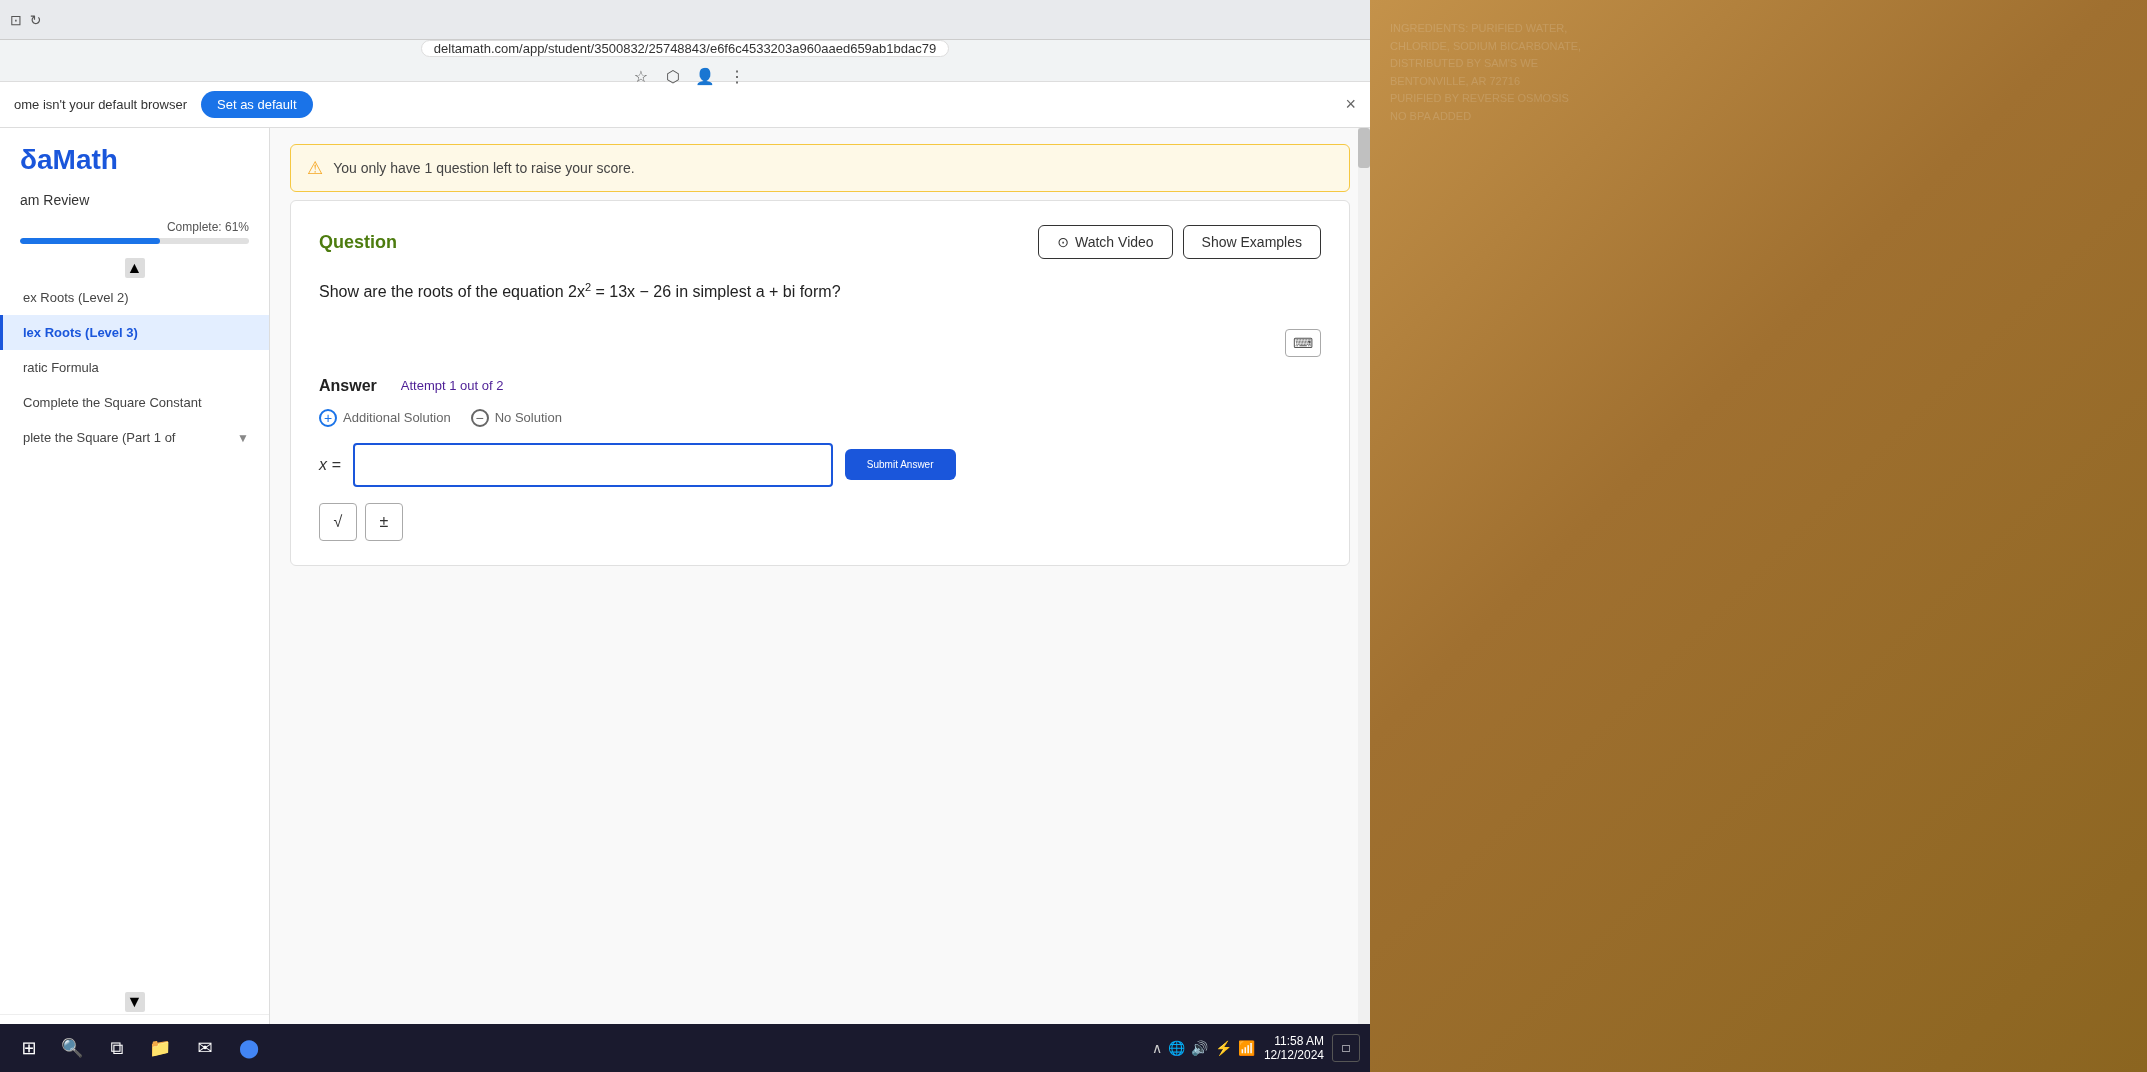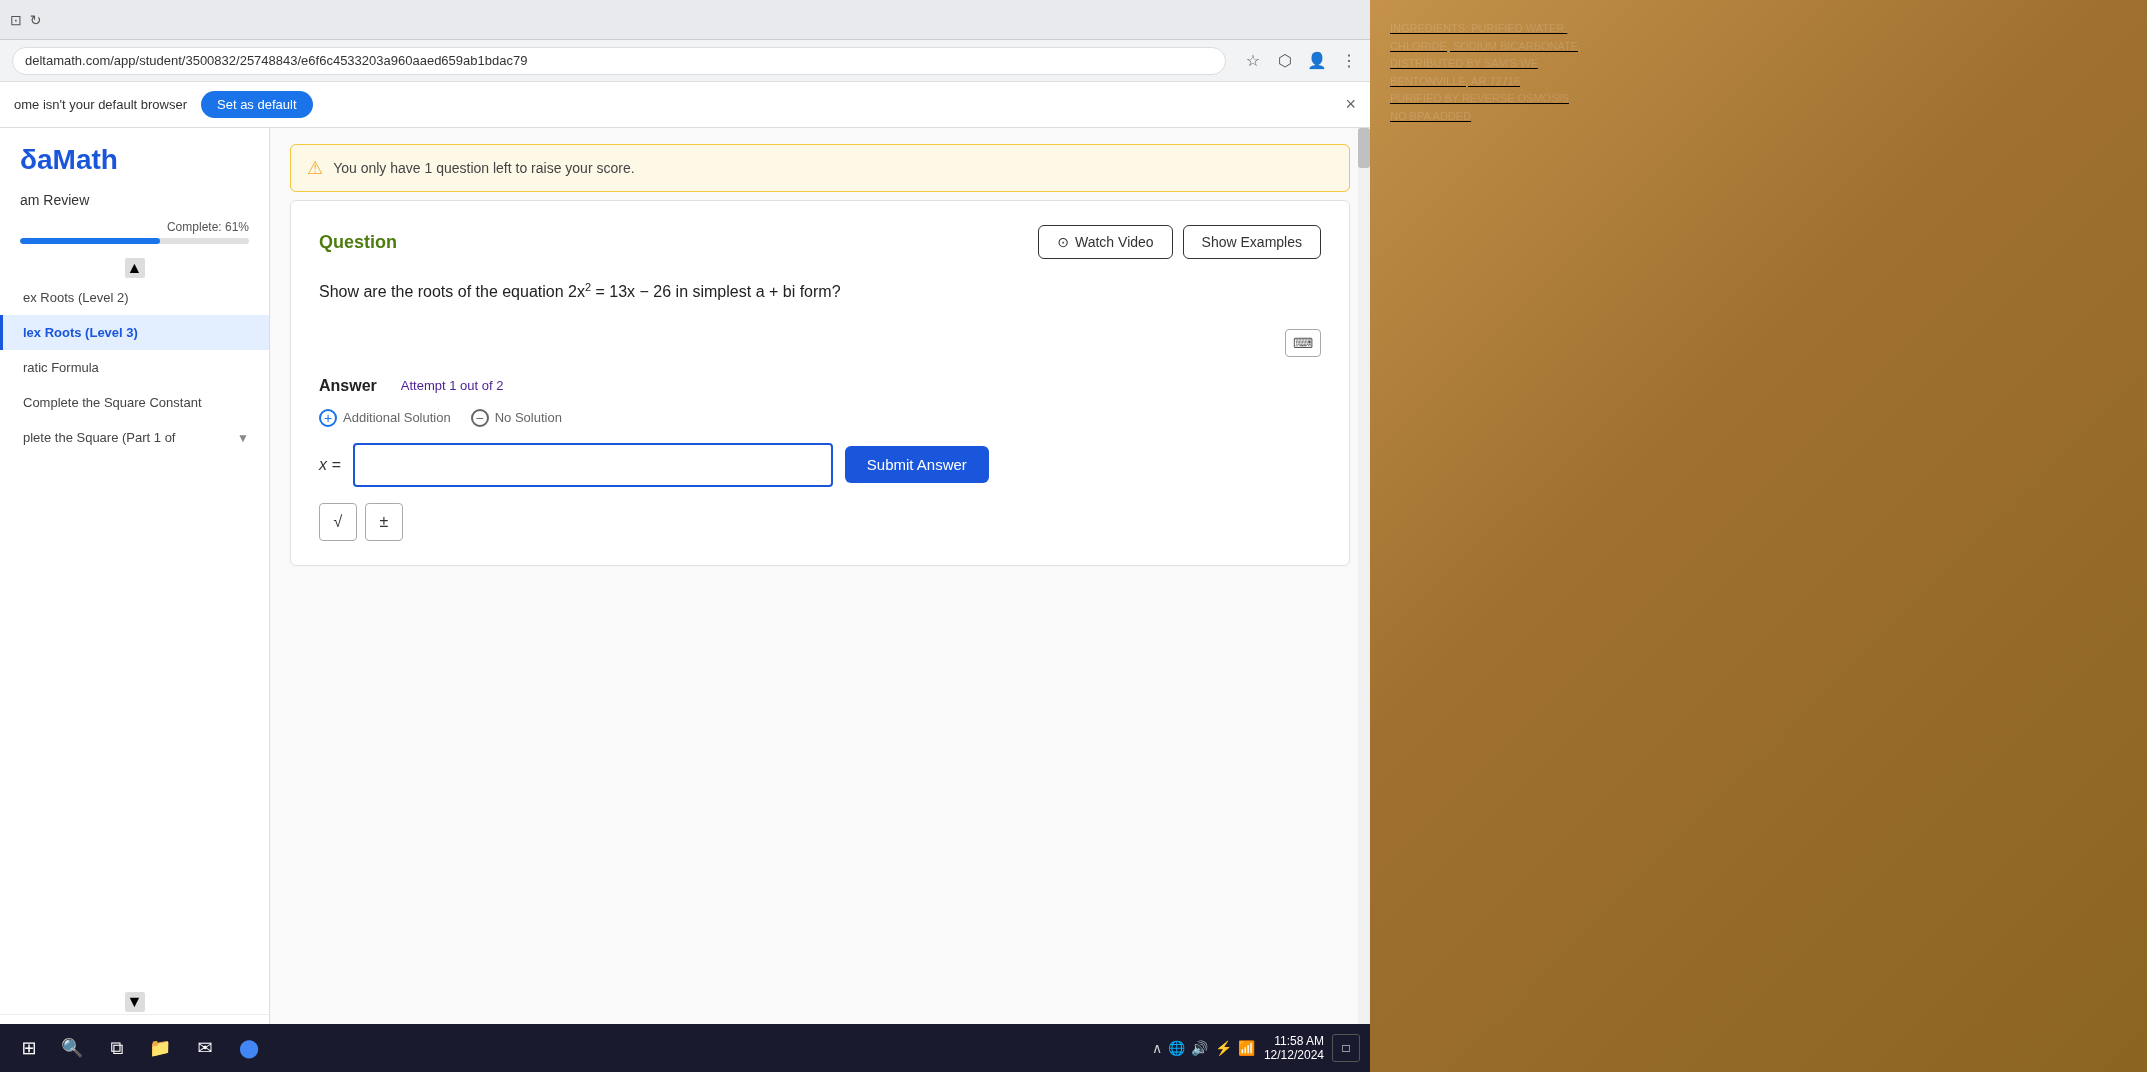--- a/index.html
+++ b/index.html
@@ -31,20 +31,21 @@
     }
 
     .browser-address-bar {
       height: 42px;
       background: #f1f3f4;
       display: flex;
       align-items: center;
       padding: 0 12px;
       gap: 10px;
       border-bottom: 1px solid #ddd;
+      flex-direction: column;
     }
 
     .address-input {
       flex: 1;
       height: 28px;
       background: white;
       border: 1px solid #ddd;
       border-radius: 14px;
       padding: 0 12px;
       font-size: 13px;
@@ -368,21 +369,21 @@
       font-size: 16px;
       outline: none;
     }
 
     .submit-btn {
       background: #1a56db;
       color: white;
       border: none;
       border-radius: 6px;
       padding: 10px 22px;
-      font-size: 15px;
+      font-size: 10px;
       cursor: pointer;
       font-weight: 500;
     }
 
     .math-tools {
       display: flex;
       gap: 8px;
       margin-top: 8px;
     }
 
@@ -401,21 +402,20 @@
     }
 
     
     .right-panel {
       width: 777px;
       height: 1072px;
       background: #b8864e;
       position: absolute;
       right: 0;
       top: 0;
-      text-decoration: underline;
     }
 
     
     .taskbar {
       position: absolute;
       bottom: 0;
       left: 0;
       width: 1370px;
       height: 48px;
       background: #1a1a2e;

